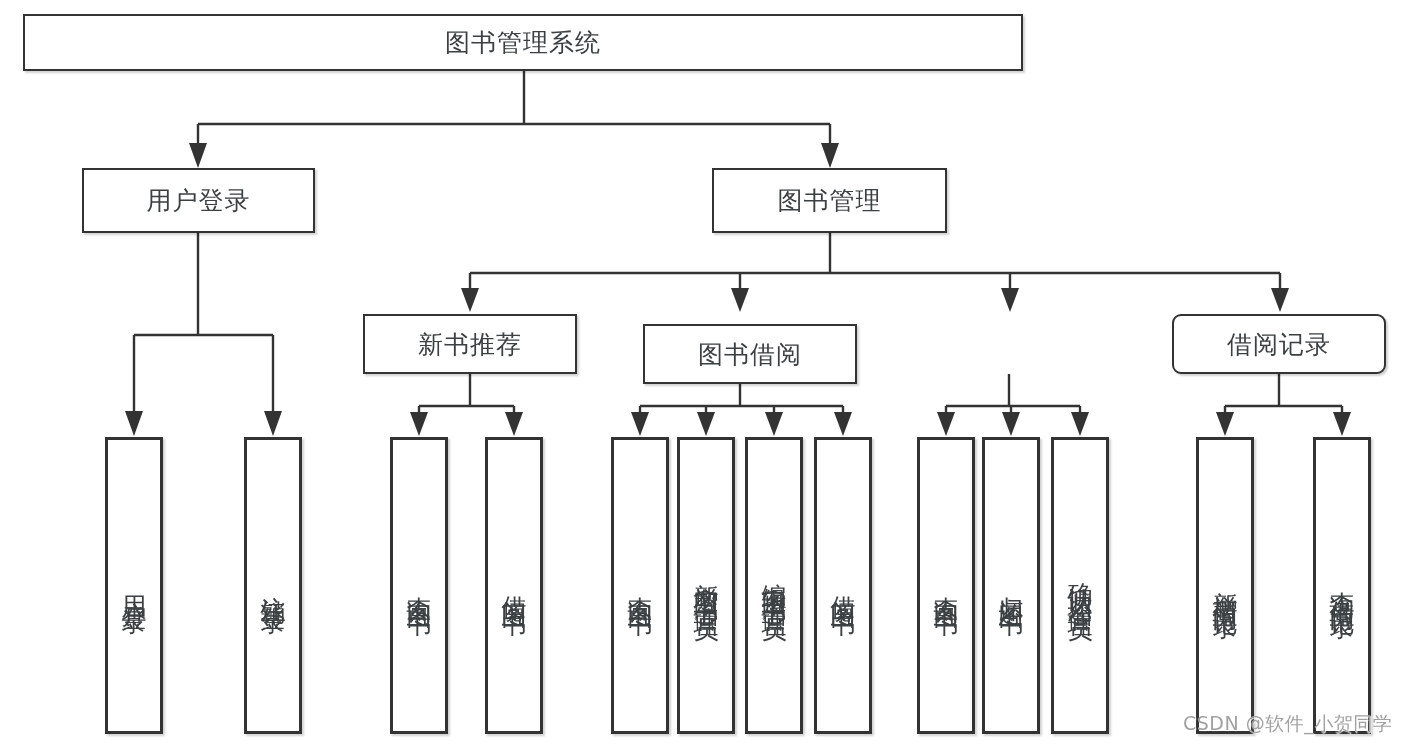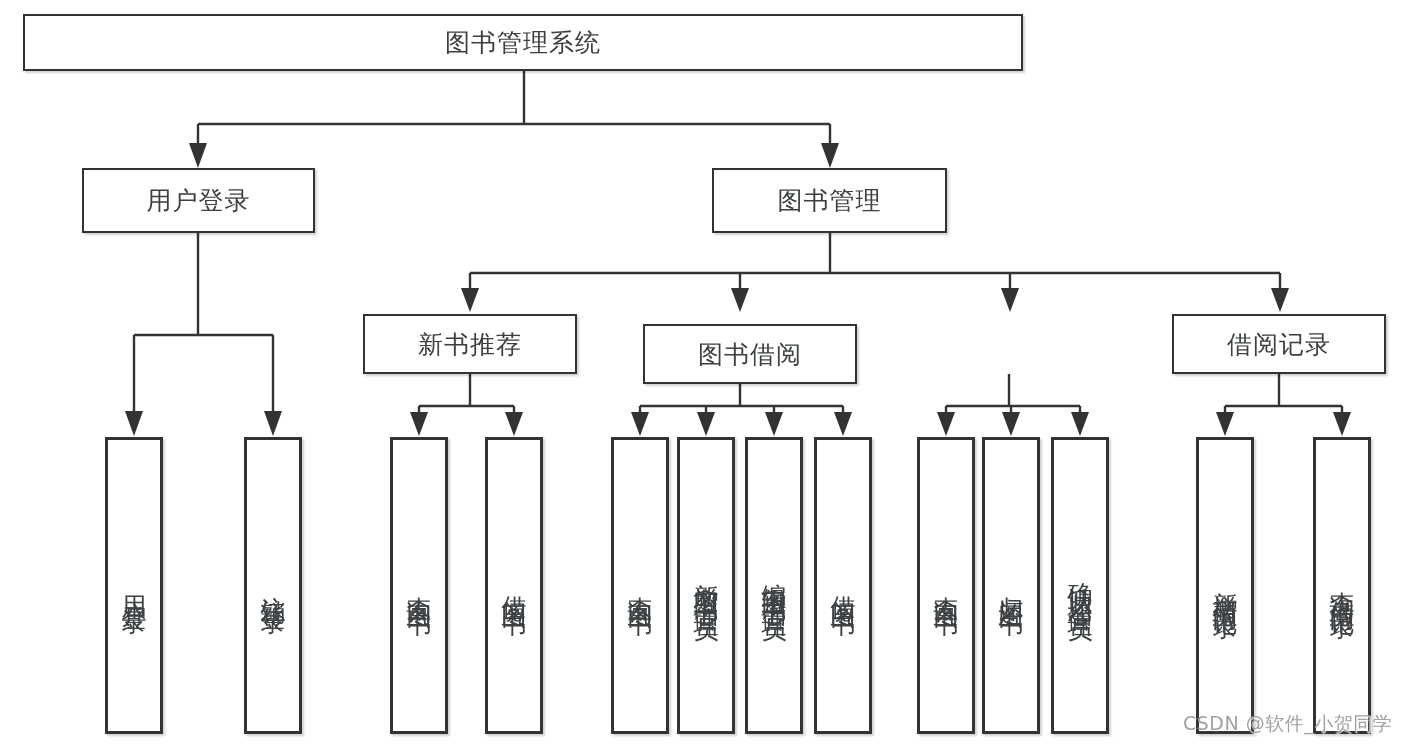--- a/index.html
+++ b/index.html
@@ -108,21 +108,21 @@
   <div class="box" style="left:363px;top:314px;width:214px;height:60px;">
     <span>新书推荐</span>
   </div>
 
   <div class="box" style="left:712px;top:168px;width:235px;height:65px;">
     <span>图书管理</span>
   </div>
   <div class="box" style="left:633px;top:324px;width:214px;height:60px;margin-left:10px;">
     <span>图书借阅</span>
   </div>
-  <div class="box" style="left:1172px;top:314px;width:214px;height:60px;">
+  <div class="box" style="left:1172px;top:314px;width:214px;height:60px;border-radius:9px;">
     <span>借阅记录</span>
   </div>
 
   <div class="box vbox" style="left:105px;top:437px;width:58px;height:297px;">
     <span>用户登录</span>
   </div>
   <div class="box vbox" style="left:244px;top:437px;width:58px;height:297px;">
     <span>注销登录</span>
   </div>
 

